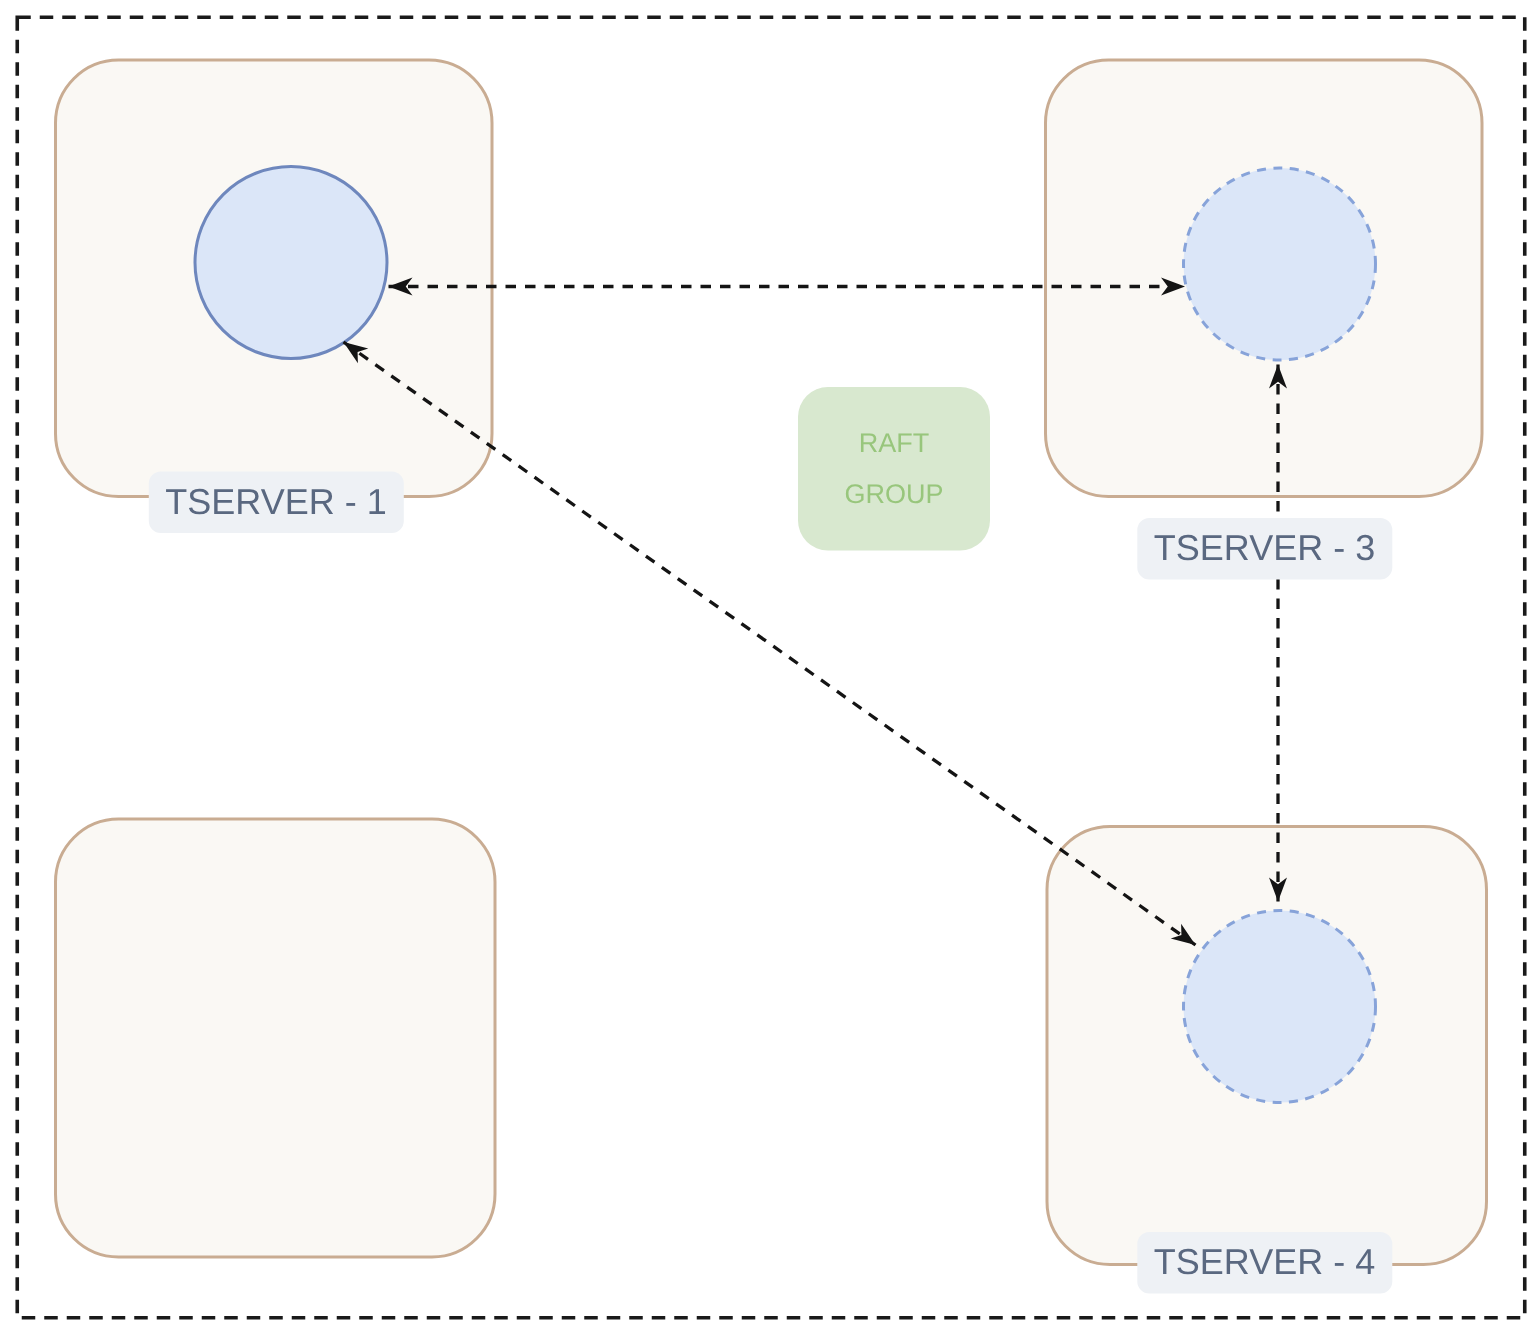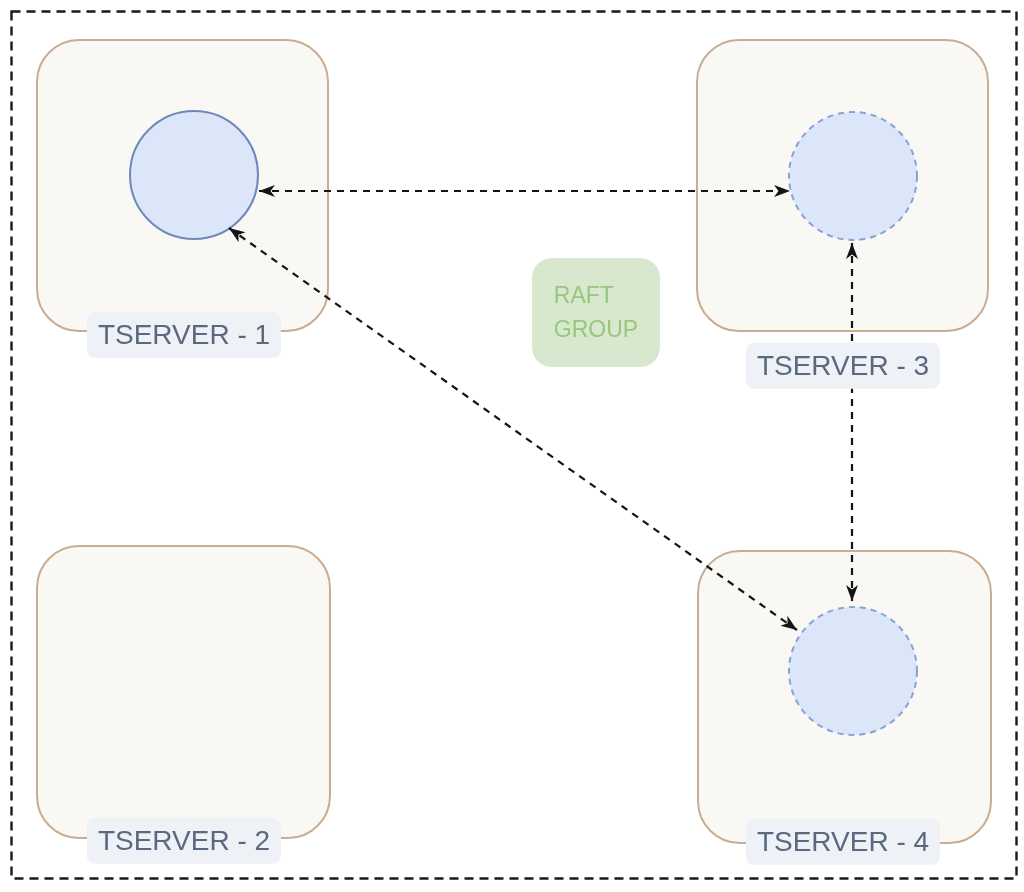--- a/index.html
+++ b/index.html
@@ -27,27 +27,27 @@
   .replica{fill:var(--replica-fill);}
   .replica.solid{stroke:var(--replica-stroke-solid);stroke-width:2;}
   .replica.dashed{stroke:var(--replica-stroke-dashed);stroke-width:2;stroke-dasharray:6 5;}
   .group-rect{fill:var(--group-bg);stroke:none;}
   .conn{fill:none;stroke:var(--arrow);stroke-width:2.2;stroke-dasharray:7 6;}
   .arrow-head{fill:var(--arrow);}
 
   .server-label{
     position:absolute;transform:translate(-50%,-50%);
     background:var(--label-bg);color:var(--label-text);
-    font-size:28px;line-height:1.3;padding:5px 11px;border-radius:8px;
+    font-size:24px;line-height:1.3;padding:5px 11px;border-radius:8px;
     white-space:nowrap;z-index:2;text-align:right;
   }
   .group-label{
     position:absolute;transform:translate(-50%,-50%);
-    color:var(--group-text);font-size:23px;line-height:34px;
-    z-index:2;white-space:nowrap;
+    color:var(--group-text);font-size:18px;line-height:34px;
+    text-align:center;z-index:2;white-space:nowrap;
   }
 </style>
 </head>
 <body>
 
 <div class="stage">
 
   <svg class="layer shapes-layer" viewBox="0 0 1024 892">
     <rect class="boundary-rect" x="11.5" y="11.5" width="1005" height="867"></rect>
 
@@ -57,21 +57,20 @@
     <rect class="server-box" x="698" y="551" width="293" height="292" rx="42"></rect>
 
     <rect class="group-rect" x="532" y="258" width="128" height="109" rx="20"></rect>
 
     <circle class="replica solid" cx="194" cy="175" r="64"></circle>
     <circle class="replica dashed" cx="853" cy="176" r="64"></circle>
     <circle class="replica dashed" cx="853" cy="671" r="64"></circle>
   </svg>
 
   <div class="server-label" style="left:184px;top:335px;">TSERVER - 1</div>
-  <div class="server-label" style="left:184px;top:841px;">TSERVER - 2</div>
   <div class="server-label" style="left:843px;top:333px;margin-top:33px;">TSERVER - 3</div>
   <div class="server-label" style="left:843px;top:842px;">TSERVER - 4</div>
 
   <div class="group-label" style="left:596px;top:312px;">
     <div>RAFT</div>
     <div>GROUP</div>
   </div>
 
   <svg class="layer arrows-layer" viewBox="0 0 1024 892">
     <defs>

